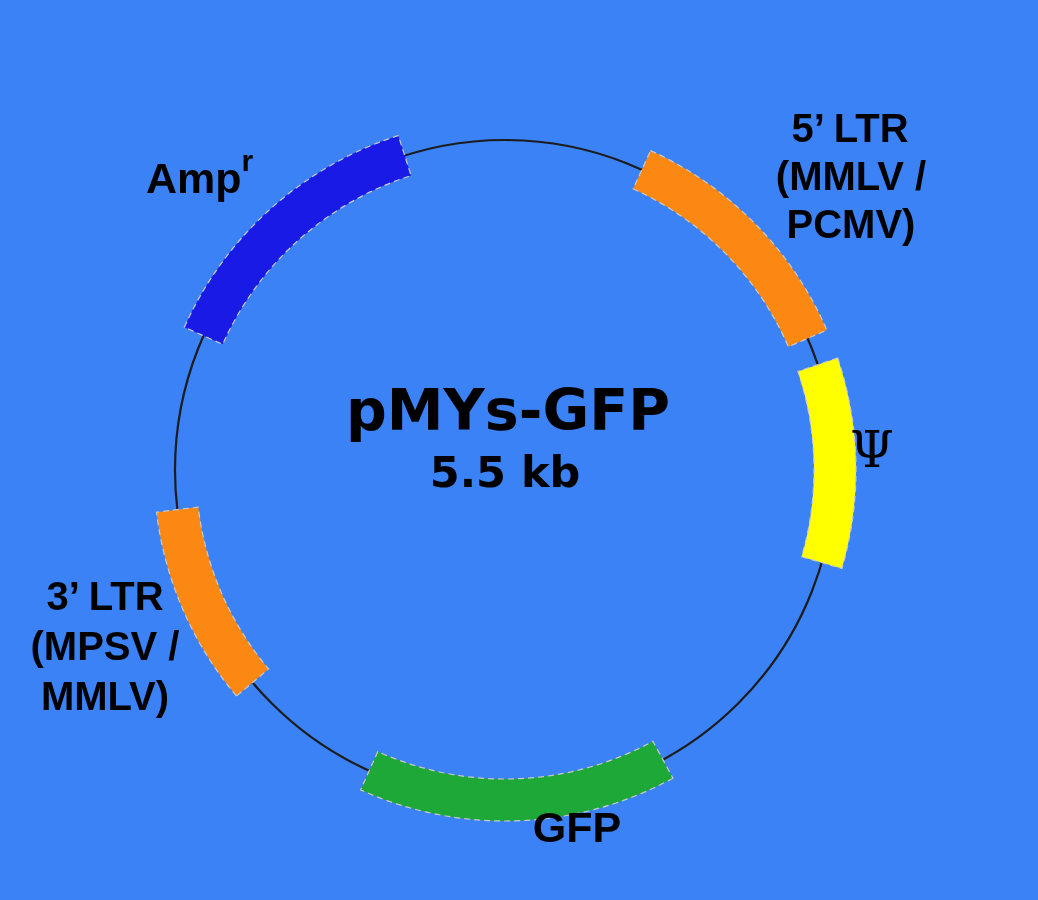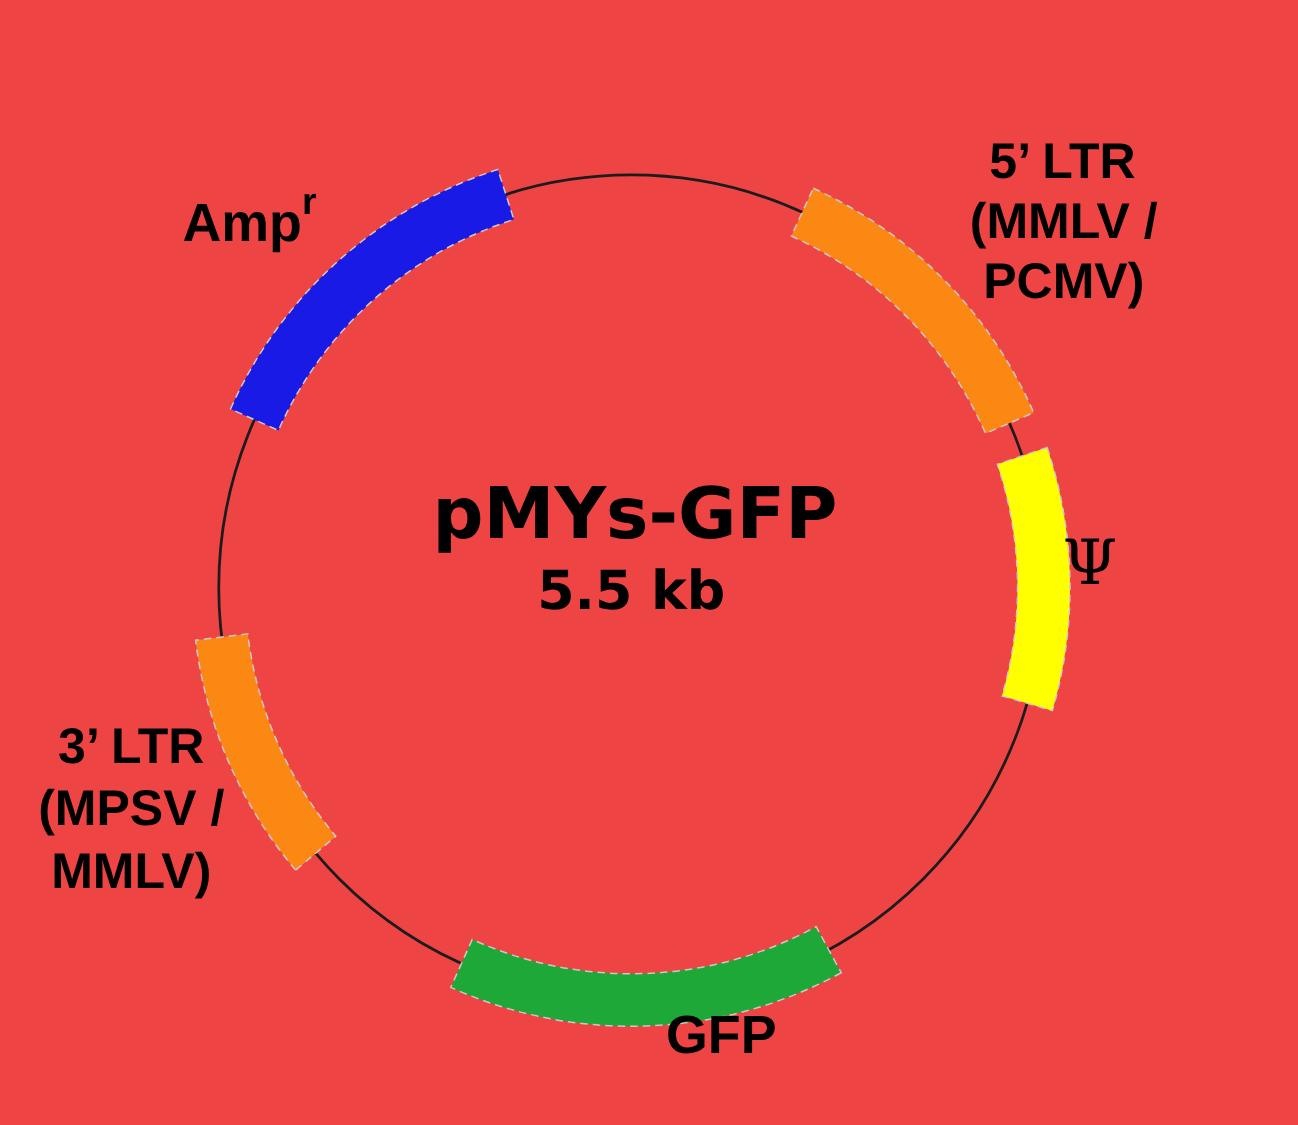--- a/index.html
+++ b/index.html
@@ -7,21 +7,21 @@
     padding: 0;
     background: #ffffff;
     width: 1038px;
     height: 900px;
     overflow: hidden;
   }
   .canvas {
     position: relative;
     width: 1038px;
     height: 900px;
-    background: #ef4444;
+    background: #3b82f6;
   }
   svg { display: block; }
   .seg-label {
     font-family: "Liberation Sans", sans-serif;
     font-weight: 700;
     font-size: 40px;
     fill: #000000;
   }
   .amp-label {
     font-family: "Liberation Sans", sans-serif;

